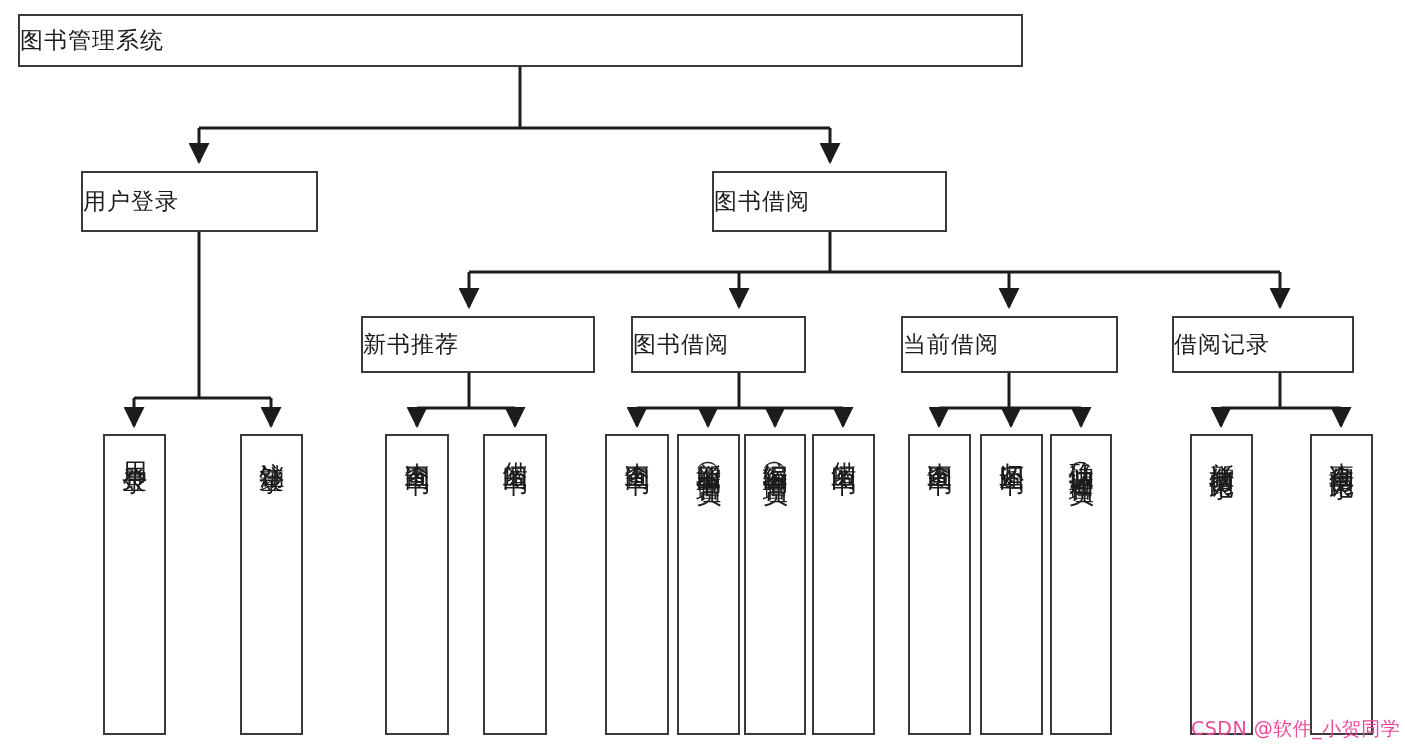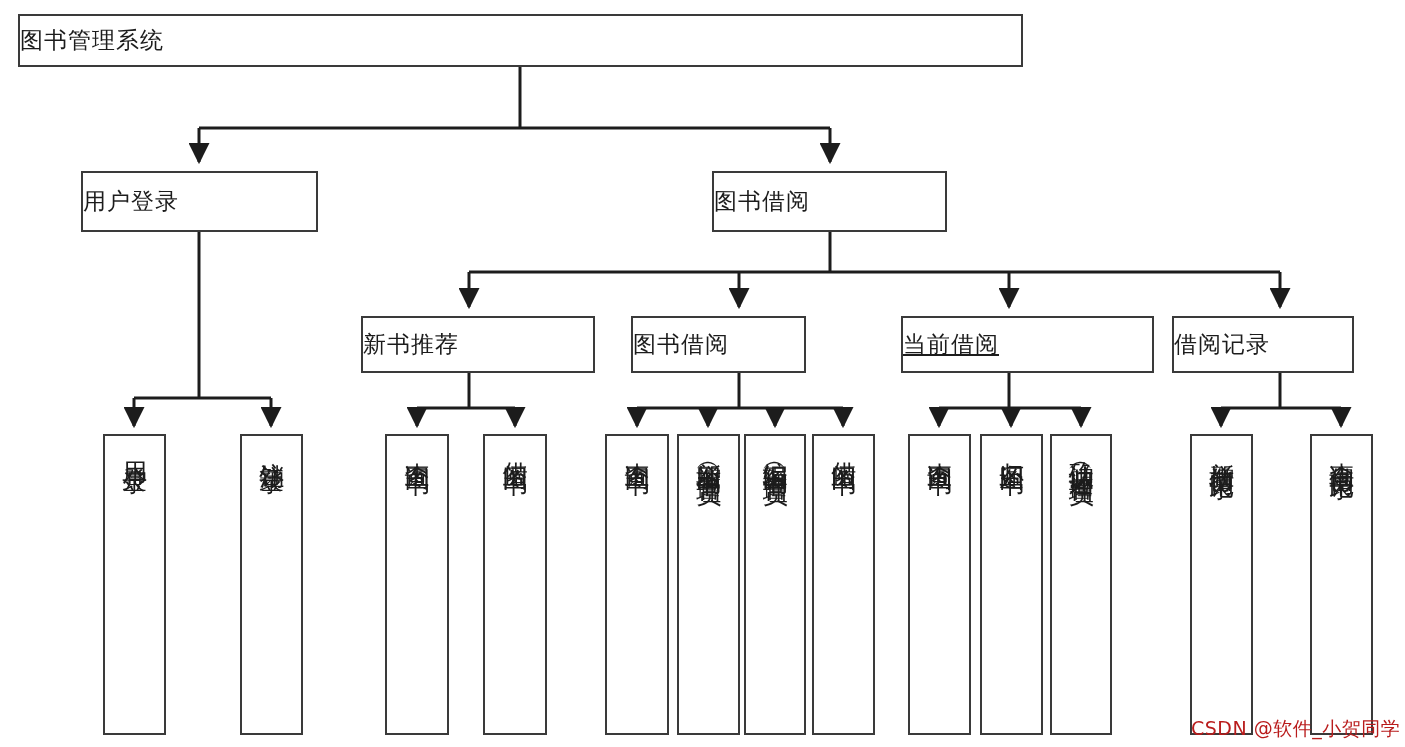--- a/index.html
+++ b/index.html
@@ -53,21 +53,21 @@
     writing-mode: vertical-rl;
     text-orientation: upright;
     font-size: 25px;
     line-height: 1.02;
     letter-spacing: 3px;
     white-space: normal;
   }
   .watermark {
     position: absolute;
     font-size: 19px;
-    color: #b91c1c;
+    color: #ec4899;
     letter-spacing: 0.5px;
     white-space: nowrap;
     font-family: "DejaVu Sans", "Liberation Sans", sans-serif;
   }
 </style>
 </head>
 <body>
 
 <div id="canvas">
 
@@ -131,21 +131,21 @@
   <div class="node" style="left:712px; top:171px; width:235px; height:61px;">
     <span class="label">图书借阅</span>
   </div>
 
   <div class="node" style="left:361px; top:316px; width:234px; height:57px;">
     <span class="label">新书推荐</span>
   </div>
   <div class="node" style="left:631px; top:316px; width:175px; height:57px;">
     <span class="label">图书借阅</span>
   </div>
-  <div class="node" style="left:901px; top:316px; width:253px; height:57px;text-decoration:underline;">
+  <div class="node" style="left:901px; top:316px; width:217px; height:57px;">
     <span class="label">当前借阅</span>
   </div>
   <div class="node" style="left:1172px; top:316px; width:182px; height:57px;">
     <span class="label">借阅记录</span>
   </div>
 
   <div class="node vert" style="left:103px; top:434px; width:63px; height:301px;">
     <span class="label">用户登录</span>
   </div>
   <div class="node vert" style="left:240px; top:434px; width:63px; height:301px;">

